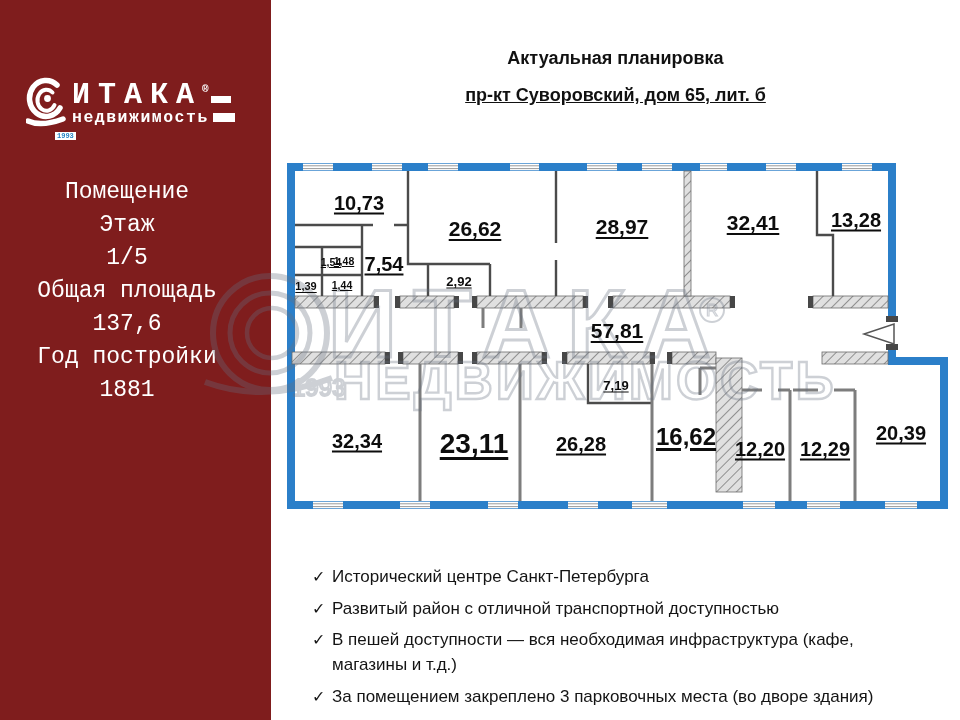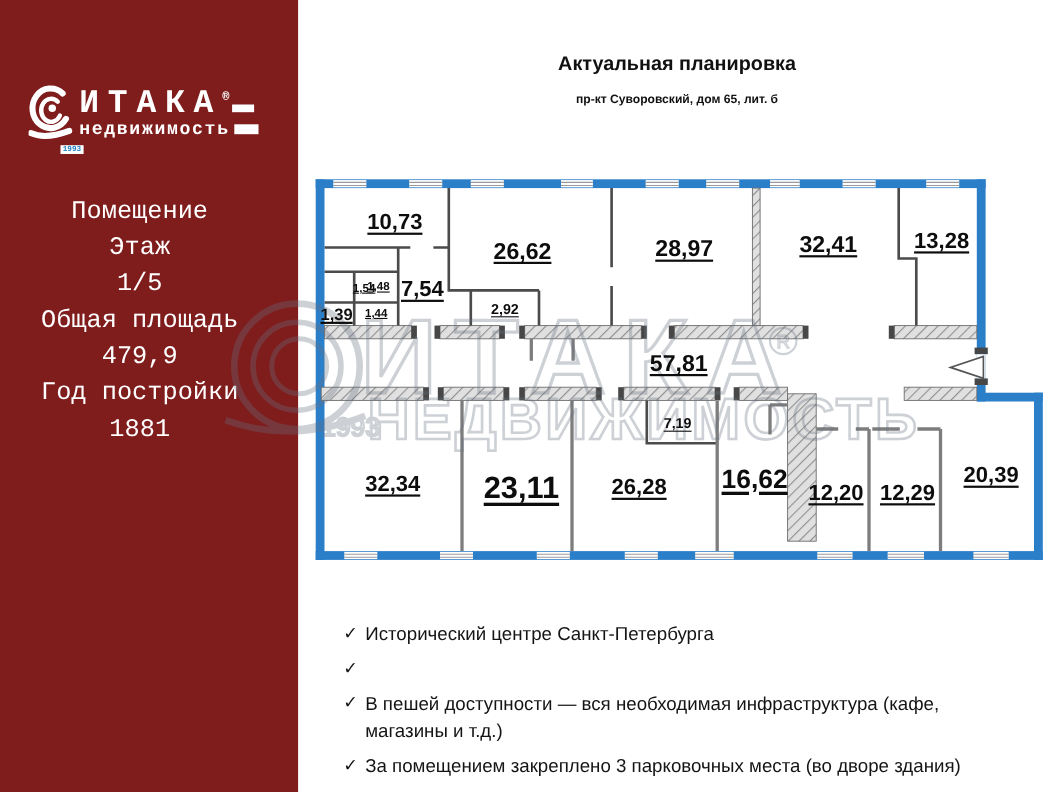--- a/index.html
+++ b/index.html
@@ -14,21 +14,21 @@
   .dash1{display:inline-block;width:20px;height:7px;background:#fff;margin-left:2px;}
   .logo-sub-row{color:#fff;font-weight:bold;font-size:16.5px;letter-spacing:1.5px;line-height:15px;margin-top:2px;white-space:nowrap;}
   .dash2{display:inline-block;width:22px;height:9px;background:#fff;margin-left:4px;}
   .logo-1993{position:absolute;left:29px;top:56px;background:#fff;color:#2281c3;font-size:7px;
              font-weight:bold;padding:0 2px;line-height:8px;}
   .info{position:absolute;left:0;top:176px;width:254px;text-align:center;color:#ffffff;
         font-size:23px;line-height:33px;}
   
   .header{position:absolute;left:271px;top:48px;width:689px;text-align:center;color:#111;}
   .header .t1{font-size:18px;font-weight:bold;}
-  .header .t2{font-size:11px;font-weight:bold;margin-top:16px;}
+  .header .t2{font-size:18px;font-weight:bold;margin-top:16px;text-decoration:underline;}
   
   .room{position:absolute;transform:translate(-50%,-50%);font-weight:bold;color:#0d0d0d;
         text-decoration:underline;text-decoration-thickness:0.11em;text-underline-offset:0.14em;
         white-space:nowrap;z-index:6;}
   #plan-svg{position:absolute;left:0;top:0;z-index:3;}
   #wm-svg{position:absolute;left:0;top:0;z-index:5;pointer-events:none;}
   
   .features{position:absolute;left:312px;top:564px;width:585px;color:#141414;font-size:17px;}
   .feat{display:flex;margin-bottom:6.5px;line-height:25px;}
   .feat .check{width:20px;flex:0 0 20px;font-size:16px;}
@@ -51,21 +51,21 @@
     <div class="logo-text">
       <div class="logo-brand-row"><span>ИТАКА</span><sup>®</sup><span class="dash1"></span></div>
       <div class="logo-sub-row"><span>недвижимость</span><span class="dash2"></span></div>
     </div>
   </div>
   <div class="info">
     <div>Помещение</div>
     <div>Этаж</div>
     <div>1/5</div>
     <div>Общая площадь</div>
-    <div>479,9</div>
+    <div>137,6</div>
     <div>Год постройки</div>
     <div>1881</div>
   </div>
 </div>
 
 <div class="header">
   <div class="t1">Актуальная планировка</div>
   <div class="t2">пр-кт Суворовский, дом 65, лит. б</div>
 </div>
 
@@ -199,41 +199,42 @@
 
 <div>
     <div class="room" style="left: 359px; top: 203px; font-size: 20px;">10,73</div>
     <div class="room" style="left: 475px; top: 229px; font-size: 21px;">26,62</div>
     <div class="room" style="left: 622px; top: 227px; font-size: 21px;">28,97</div>
     <div class="room" style="left: 753px; top: 223px; font-size: 21px;">32,41</div>
     <div class="room" style="left: 856px; top: 220px; font-size: 20px;">13,28</div>
     <div class="room" style="left: 307px; top: 262px; font-size: 10.5px; margin-left: 24px;">1,54</div>
     <div class="room" style="left: 344px; top: 261px; font-size: 10.5px;">1,48</div>
     <div class="room" style="left: 384px; top: 264px; font-size: 20px;">7,54</div>
-    <div class="room" style="left: 306px; top: 286px; font-size: 15px;">1,39</div>
+    <div class="room" style="left: 306px; top: 286px; font-size: 11px;">1,39</div>
     <div class="room" style="left: 342px; top: 285px; font-size: 10.5px;">1,44</div>
     <div class="room" style="left: 459px; top: 281px; font-size: 13px;">2,92</div>
     <div class="room" style="left: 617px; top: 331px; font-size: 21px;">57,81</div>
     <div class="room" style="left: 616px; top: 385px; font-size: 13px;">7,19</div>
     <div class="room" style="left: 357px; top: 441px; font-size: 20px;">32,34</div>
     <div class="room" style="left: 474px; top: 444px; font-size: 28px;">23,11</div>
     <div class="room" style="left: 581px; top: 444px; font-size: 20px;">26,28</div>
     <div class="room" style="left: 686px; top: 437px; font-size: 24px;">16,62</div>
     <div class="room" style="left: 760px; top: 449px; font-size: 20px;">12,20</div>
     <div class="room" style="left: 825px; top: 449px; font-size: 20px;">12,29</div>
     <div class="room" style="left: 901px; top: 433px; font-size: 20px;">20,39</div>
   </div>
 
 <div class="features">
   <div class="feat">
     <span class="check">✓</span>
     <span class="txt">Исторический центре Санкт-Петербурга</span>
   </div>
   <div class="feat">
     <span class="check">✓</span>
+    <span class="txt">Развитый район с отличной транспортной доступностью</span>
   </div>
   <div class="feat">
     <span class="check">✓</span>
     <span class="txt">В пешей доступности — вся необходимая инфраструктура (кафе,
 магазины и т.д.)</span>
   </div>
   <div class="feat">
     <span class="check">✓</span>
     <span class="txt">За помещением закреплено 3 парковочных места (во дворе здания)</span>
   </div>

